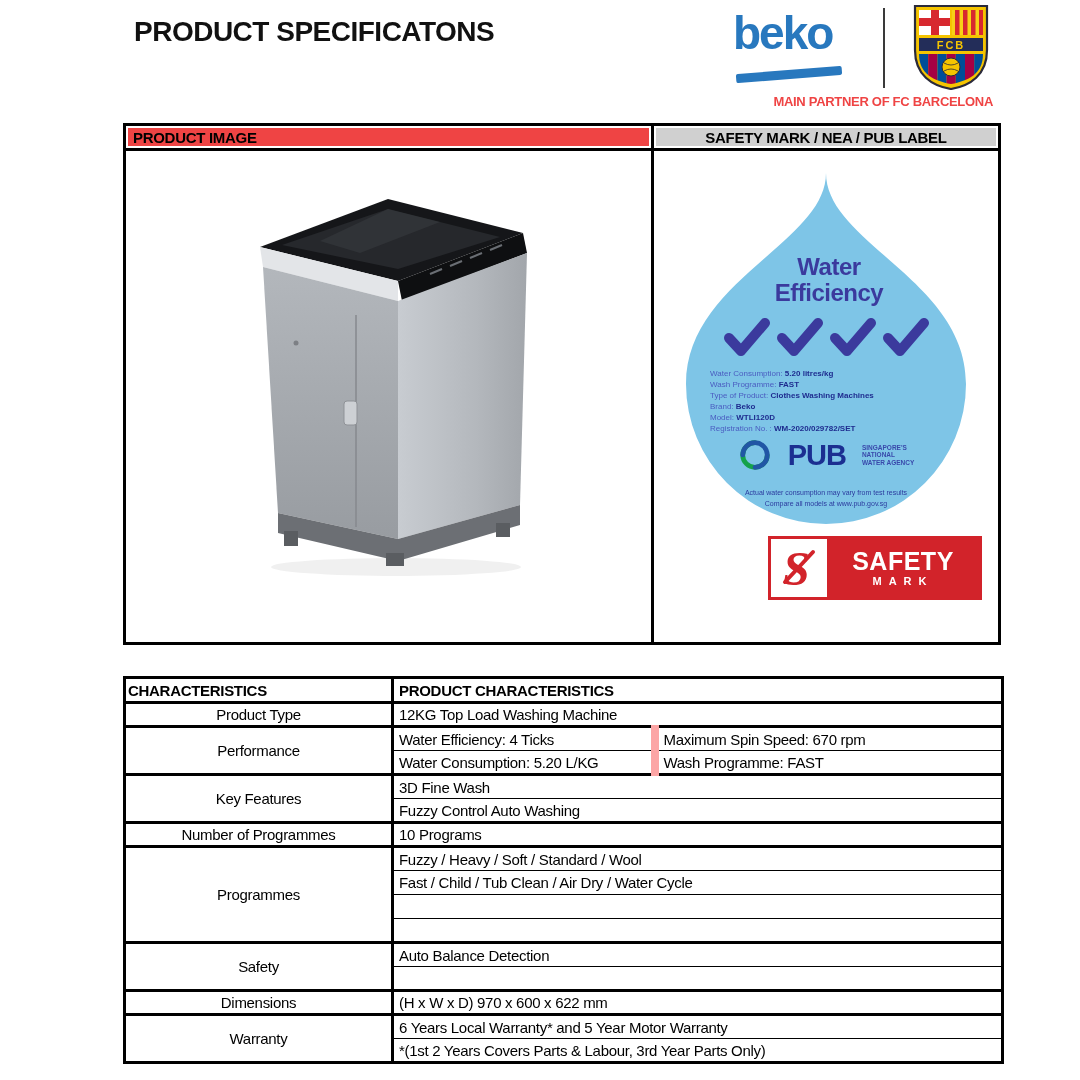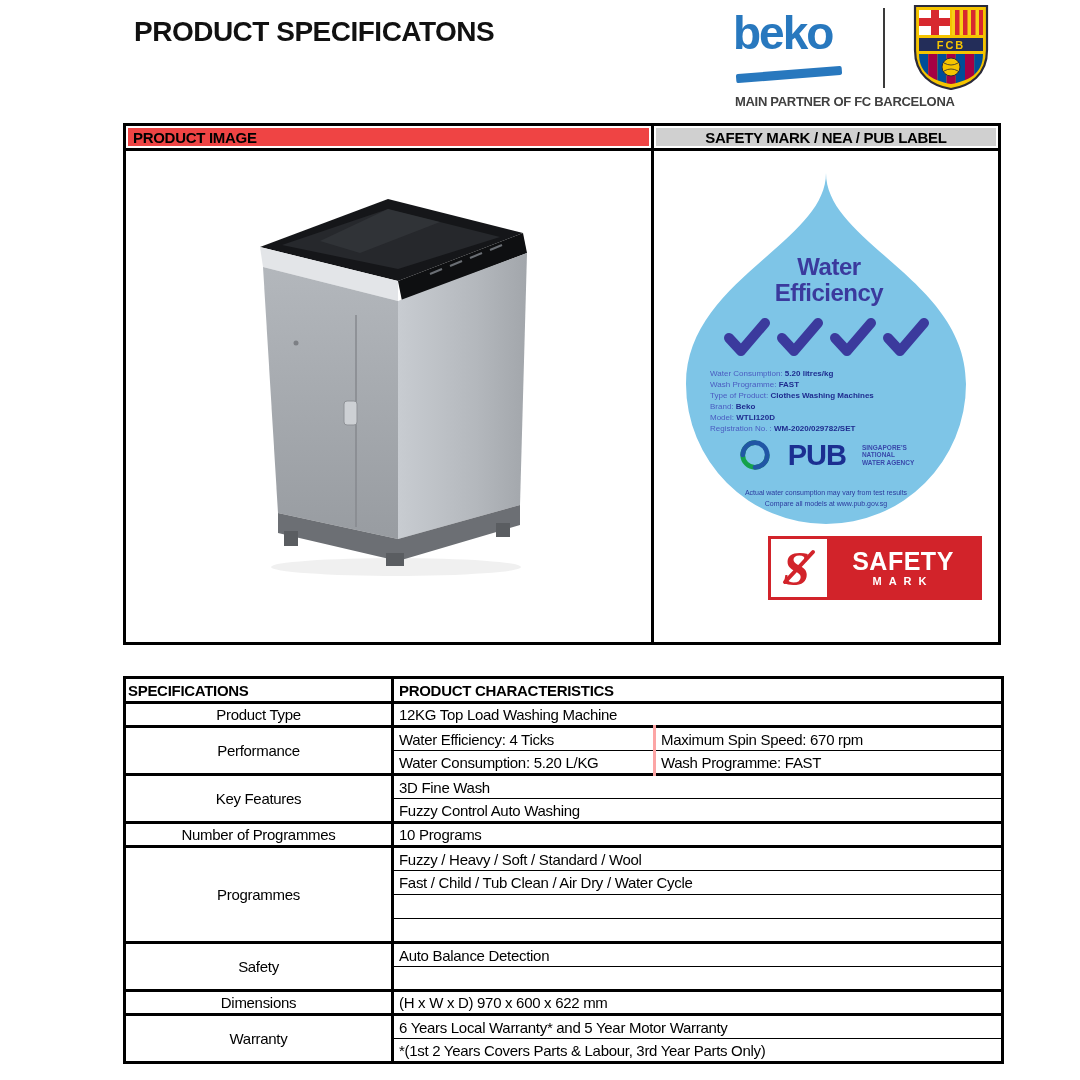--- a/index.html
+++ b/index.html
@@ -6,21 +6,21 @@
   html,body { width:1080px; height:1080px; background:#ffffff; font-family:"Liberation Sans", sans-serif; color:#000; }
   .page { position:relative; width:1080px; height:1080px; background:#fff; overflow:hidden;margin-left:23px; }
 
   
   .doc-title { position:absolute; left:111px; top:16px; font-size:28px; font-weight:800; letter-spacing:-0.5px; color:#111; }
   .beko-logo { position:absolute; left:710px; top:8px; width:150px; height:84px; }
   .beko-text { display:block; font-size:46px; font-weight:800; letter-spacing:-2px; color:#2878BE; line-height:1.1; }
   .beko-swoosh { position:absolute; left:3px; top:62px; width:106px; height:9px; background:#2878BE; transform:rotate(-4.5deg); border-radius:2px; }
   .brand-divider { position:absolute; left:860px; top:8px; width:2px; height:80px; background:#3a3a3a; }
   .fcb-crest { position:absolute; left:888px; top:2px; width:80px; height:88px; }
-  .partner-text { position:absolute; left:712px; top:94px; width:258px; text-align:left; font-size:13px; font-weight:800; letter-spacing:-0.3px; color:#404040; }
+  .partner-text { position:absolute; left:712px; top:94px; width:258px; text-align:right; font-size:13px; font-weight:800; letter-spacing:-0.3px; color:#ef4444; }
 
   
   .ptable { position:absolute; left:100px; top:123px; width:878px; height:522px; border:3px solid #000; background:#fff; }
   .pt-header { display:flex; height:25px; border-bottom:3px solid #000; }
   .pt-h-left { width:528px; background:#ef4444; box-shadow:inset 0 0 0 2px #fff; border-right:3px solid #000; font-size:15px; font-weight:800; padding:3px 0 0 7px; letter-spacing:-0.3px; }
   .pt-h-right { flex:1; background:#d0d0d0; box-shadow:inset 0 0 0 2px #fff; font-size:15px; font-weight:800; text-align:center; padding-top:3px; letter-spacing:-0.3px; }
   .pt-body { display:flex; height:491px; }
   .pt-b-left { width:528px; border-right:3px solid #000; position:relative; }
   .pt-b-right { flex:1; position:relative; }
 
@@ -46,21 +46,21 @@
   .safety-right { flex:1; background:#D2232A; color:#fff; text-align:center; display:flex; flex-direction:column; justify-content:center; line-height:1; }
   .safety-w1 { font-size:25px; font-weight:800; letter-spacing:0.5px; }
   .safety-w2 { font-size:11px; font-weight:800; letter-spacing:7px; margin-top:2px; }
   .safety-number { position:absolute; left:114px; top:453px; width:214px; text-align:center; font-size:20px; font-weight:800; letter-spacing:5px; color:#D2232A; }
 
   
   .spec-table { position:absolute; left:100px; top:676px; width:878px; border-collapse:collapse; table-layout:fixed; border:3px solid #000; }
   .spec-table td { border:1px solid #000; height:24px; font-size:15px; letter-spacing:-0.3px; padding:0 3px 0 5px; overflow:hidden; white-space:nowrap; }
   .spec-table tr.group-start td { border-top:3px solid #000; }
   .spec-table td.lbl { text-align:center; border-right:3px solid #000; padding:0 2px; }
-  .spec-table td.mid { border-right:3px solid #fca5a5; }
+  .spec-table td.mid { border-right:8px solid #fca5a5; }
   .spec-table tr.hdr td { height:25px; font-weight:800; text-align:left; letter-spacing:-0.3px; }
 </style>
 </head>
 <body>
 
 <div class="page">
 
   <div class="doc-title">PRODUCT SPECIFICATONS</div>
 
   <div class="beko-logo">
@@ -209,21 +209,21 @@
   </div>
 
   <table class="spec-table">
     <colgroup>
         <col style="width:268px">
         <col style="width:262px">
         <col style="width:348px">
       </colgroup>
     <tbody>
       <tr class="hdr group-start">
-        <td class="lbl">SPECIFICATIONS</td>
+        <td class="lbl">CHARACTERISTICS</td>
         <td colspan="2">PRODUCT CHARACTERISTICS</td>
       </tr>
       <tr class="group-start">
         <td class="lbl">Product Type</td>
         <td colspan="2">12KG Top Load Washing Machine</td>
       </tr>
       <tr class="group-start">
         <td class="lbl" rowspan="2">Performance</td>
         <td class="mid">Water Efficiency: 4 Ticks</td>
         <td>Maximum Spin Speed: 670 rpm</td>

